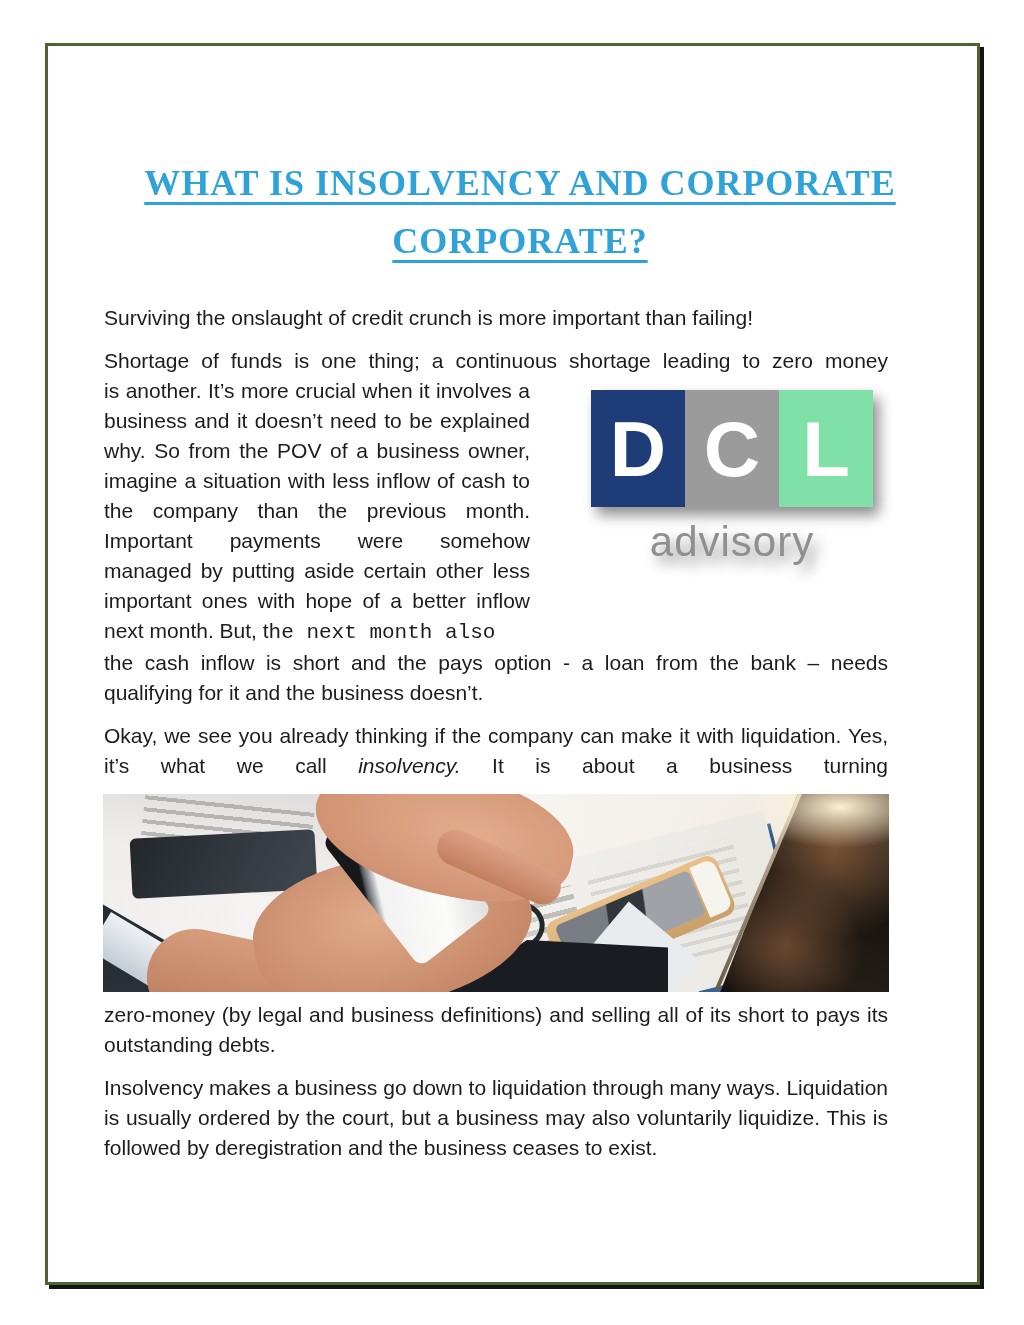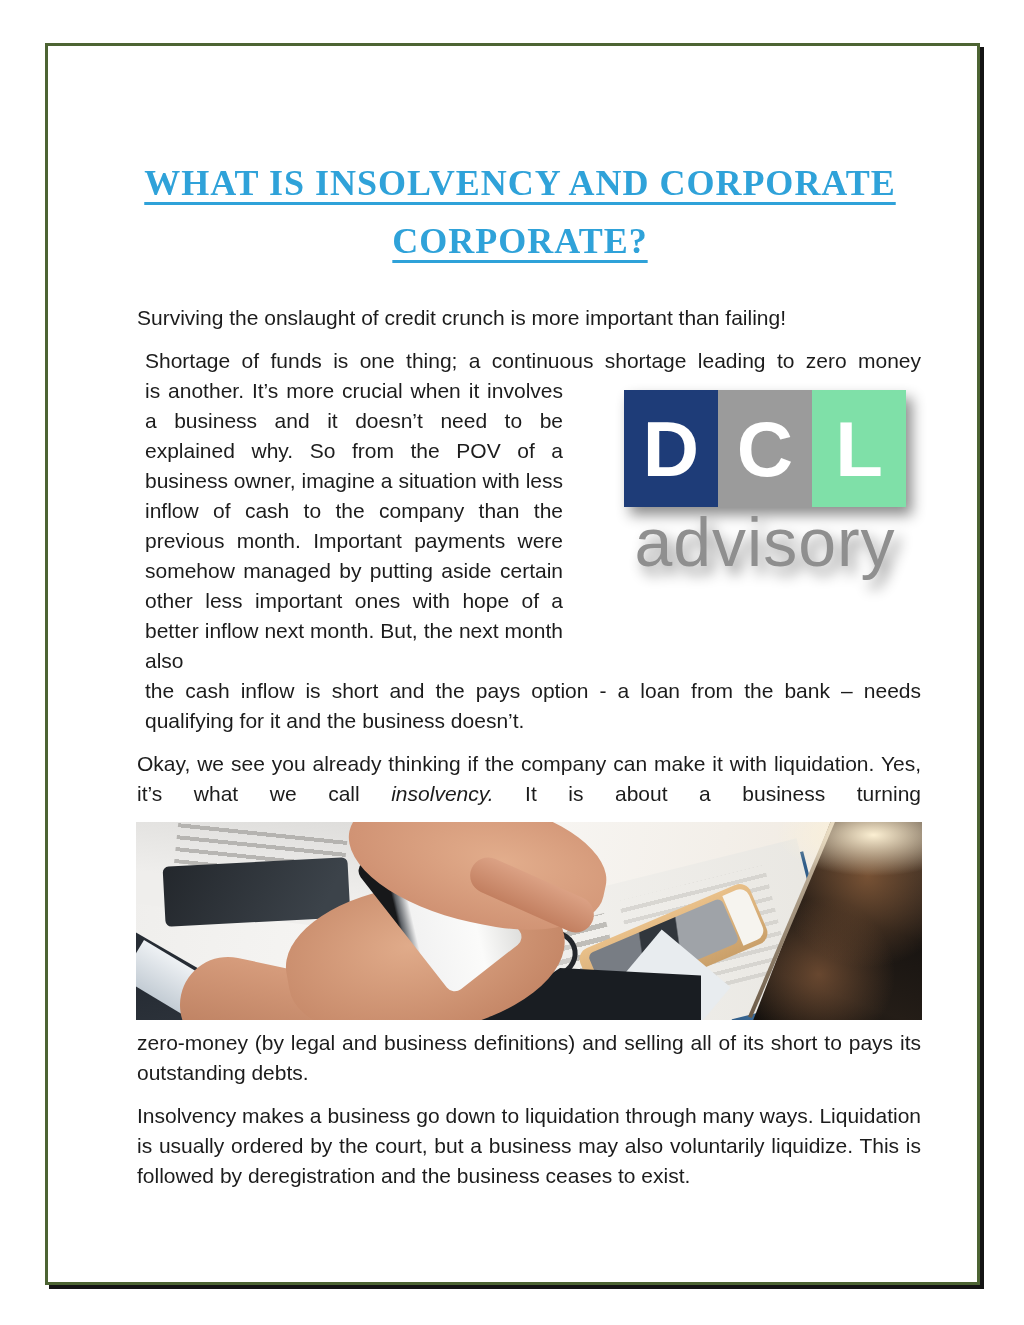--- a/index.html
+++ b/index.html
@@ -14,42 +14,42 @@
   }
   .page-title{
     position:absolute;top:154px;left:8px;width:100%;text-align:center;
     font-family:"Liberation Serif",serif;font-weight:bold;
     font-size:36px;line-height:58px;color:#2fa2d9;letter-spacing:1px;
   }
   .page-title .u{
     text-decoration:underline;text-decoration-thickness:3px;text-underline-offset:7px;
   }
   .content{
-    position:absolute;left:137px;top:303px;width:784px;
+    position:absolute;left:104px;top:303px;width:784px;
     font-size:21px;line-height:30px;color:#1c1c1c;text-align:justify;
   }
   .content p{margin:0 0 13px 0;}
   .first-line{display:block;text-align-last:justify;}
   .force-justify{text-align-last:justify;}
-  .serif-run{font-family:Liberation Sans, sans-serif;}
+  .serif-run{font-family:Liberation Mono, monospace;}
   .italic{font-style:italic;}
 
   
   .logo-float{float:right;width:344px;height:238px;margin:2px 0 4px 14px;position:relative;}
   .dcl-logo{
     position:absolute;right:6px;top:12px;width:300px;text-align:center;
     filter:drop-shadow(6px 8px 7px rgba(0,0,0,0.45));
   }
   .dcl-squares{display:flex;justify-content:center;}
   .sq{width:94px;height:117px;display:flex;align-items:center;justify-content:center;
       font-weight:bold;font-size:78px;color:#ffffff;}
   .sq-d{background:#1e3c78;}
   .sq-c{background:#9b9b9b;}
   .sq-l{background:#7fe0a8;}
-  .dcl-word{font-size:68px;line-height:66px;color:#8f8f8f;letter-spacing:1px;margin-top:2px;}
+  .dcl-word{font-size:42px;line-height:66px;color:#8f8f8f;letter-spacing:1px;margin-top:2px;}
 
   
   .photo{
     position:relative;width:786px;height:198px;margin:6px 0 8px -1px;
     background:linear-gradient(100deg,#efeeec,#f9f8f6 40%,#f3efe9 72%,#efe6da 100%);
     overflow:hidden;
   }
   .ph{position:absolute;}
   .ph-paper-tl{left:-30px;top:-34px;width:300px;height:130px;
     background:linear-gradient(180deg,#d9d8d6,#efeeec 75%);transform:rotate(7deg);}
@@ -118,21 +118,21 @@
 
 <div class="page-title">
   <div><span class="u">WHAT IS INSOLVENCY AND CORPORATE</span></div>
   <div><span class="u">CORPORATE?</span></div>
 </div>
 
 <div class="content">
 
   <p>Surviving the onslaught of credit crunch is more important than failing!</p>
 
-  <div class="para" style="margin:0 0 13px 8px;">
+  <div class="para" style="margin:0 0 13px 0;">
     <span class="first-line">Shortage of funds is one thing; a continuous shortage leading to zero money</span>
     <div>
       <span class="logo-float">
         <span class="dcl-logo">
           <span class="dcl-squares">
             <span class="sq sq-d">D</span>
             <span class="sq sq-c">C</span>
             <span class="sq sq-l">L</span>
           </span>
           <span class="dcl-word" style="display:block;">advisory</span>

